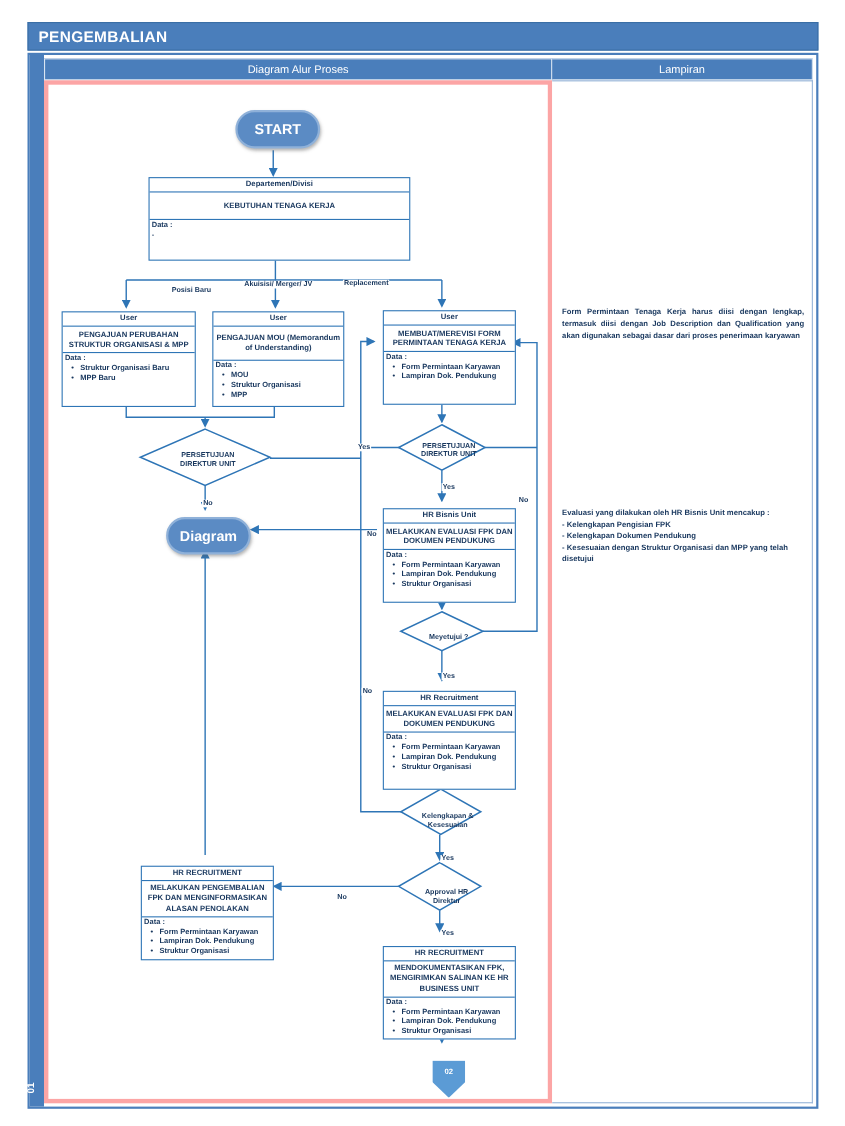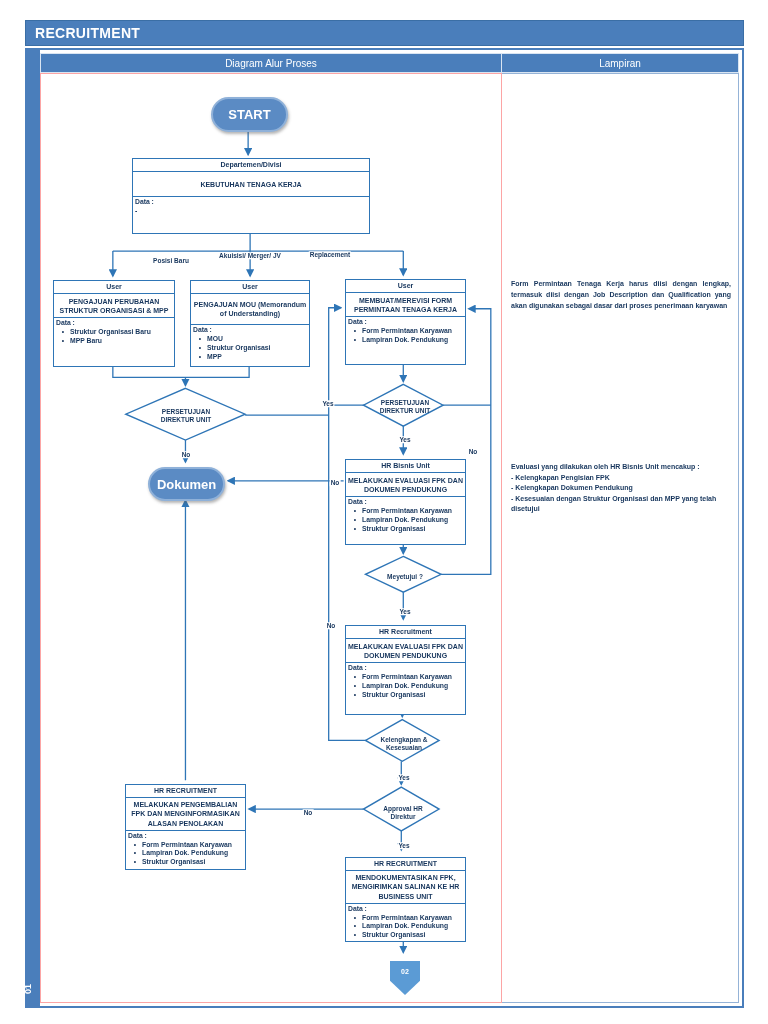--- a/index.html
+++ b/index.html
@@ -14,21 +14,21 @@
   .strip{position:absolute;left:0;top:0;width:13px;height:100%;background:#4a7ebb;}
   .pagenum{position:absolute;left:-4px;bottom:12px;transform:rotate(-90deg);color:#fff;
            font-size:9px;font-weight:bold;}
   .dtable{position:absolute;left:13px;top:3px;right:3px;bottom:3px;display:flex;flex-direction:column;}
   .headrow{display:flex;height:20px;flex:0 0 auto;justify-content:center;}
   .headcell{background:#4a7ebb;border:1px solid #d9e5f2;box-sizing:border-box;color:#fff;
             font-size:10px;display:flex;align-items:center;justify-content:center;}
   .headcell.flow{width:462px;}
   .headcell.ref{flex:1;border-left:none;}
   .bodyrow{display:flex;flex:1;min-height:0;}
-  .flow-panel{width:462px;border:1px solid #fca5a5;box-sizing:border-box;position:relative;background:#fff;}
+  .flow-panel{width:462px;border:4px solid #fca5a5;box-sizing:border-box;position:relative;background:#fff;}
   .ref-panel{flex:1;border:1px solid #95b3d7;border-left:none;box-sizing:border-box;position:relative;background:#fff;}
   .lines{position:absolute;left:0;top:0;width:100%;height:100%;}
 
   .node{position:absolute;box-sizing:border-box;}
   .box{border:1.5px solid #2e75b6;background:#fff;display:flex;flex-direction:column;}
   .bhead{border-bottom:1.5px solid #2e75b6;text-align:center;font-weight:bold;font-size:7px;
          padding:2px 1px;line-height:1.2;}
   .btitle{border-bottom:1.5px solid #2e75b6;text-align:center;font-weight:bold;font-size:7px;
           padding:2px 2px;line-height:1.3;display:flex;align-items:center;justify-content:center;}
   .bdata{flex:1;font-size:6.8px;font-weight:bold;padding:1px 2px;line-height:1.3;text-align:left;}
@@ -46,21 +46,21 @@
   .refnote{position:absolute;left:9px;right:7px;font-size:7px;font-weight:bold;line-height:1.55;}
   .refnote.j{text-align:justify;}
   .refnote.pre{white-space:pre-line;line-height:1.5;}
 </style>
 </head>
 <body>
 
 <div class="page">
   <div class="frame">
 
-    <div class="titlebar">RECRUITMENT</div>
+    <div class="titlebar">PENGEMBALIAN</div>
 
     <div class="docbody">
       <div class="strip">
         <div class="pagenum">01</div>
       </div>
 
       <div class="dtable">
         <div class="headrow">
           <div class="headcell flow">Diagram Alur Proses</div>
           <div class="headcell ref">Lampiran</div>
@@ -106,21 +106,21 @@
               <g stroke="#2e75b6" stroke-width="1.4" fill="#fff">
                 <polygon points="145,316 205,342 145,368 85,342"></polygon>
                 <polygon points="364,312 404,333 364,354 324,333"></polygon>
                 <polygon points="364,485 402,503 364,521 326,503"></polygon>
                 <polygon points="363,649 400,670 363,691 326,670"></polygon>
                 <polygon points="362,717 400,739 362,761 324,739"></polygon>
               </g>
             </svg>
 
             <div class="node oval" style="left:170px;top:23px;width:77px;height:35px;font-size:13px;">START</div>
-            <div class="node oval" style="left:107px;top:393px;width:77px;height:34px;font-size:13px;">Dokumen</div>
+            <div class="node oval" style="left:107px;top:393px;width:77px;height:34px;font-size:13px;">Diagram</div>
 
             <div class="node box" style="left:91px;top:84px;width:238px;height:76px;">
               <div class="bhead">Departemen/Divisi</div>
               <div class="btitle" style="min-height:20px;">KEBUTUHAN TENAGA KERJA</div>
               <div class="bdata">
                 <div>Data :</div>
                 <div>-</div>
               </div>
             </div>
 

